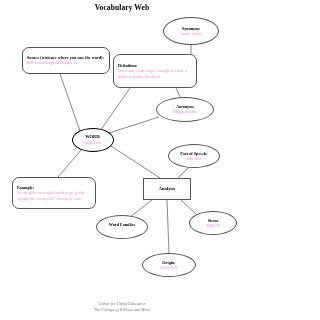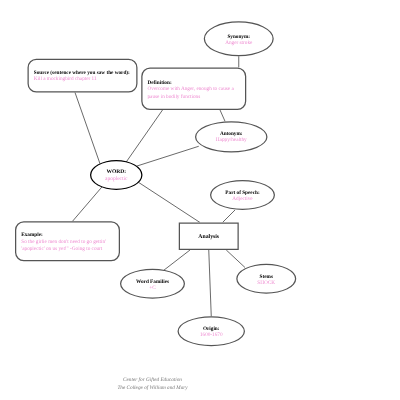--- a/index.html
+++ b/index.html
@@ -121,20 +121,21 @@
     font-style: italic;
     line-height: 1.45;
     color: #7a7a7a;
   }
 </style>
 </head>
 <body>
 
 <div id="canvas">
 
+  <div class="title">Vocabulary Web</div>
 
   <svg id="wires" viewBox="0 0 244 320" width="244" height="320">
     <g stroke="#555555" stroke-width="0.7" fill="none">
 
       <line x1="191" y1="45" x2="191" y2="54"></line>
 
       <line x1="176" y1="88" x2="180" y2="97"></line>
 
       <line x1="100" y1="131" x2="130" y2="88"></line>
 

